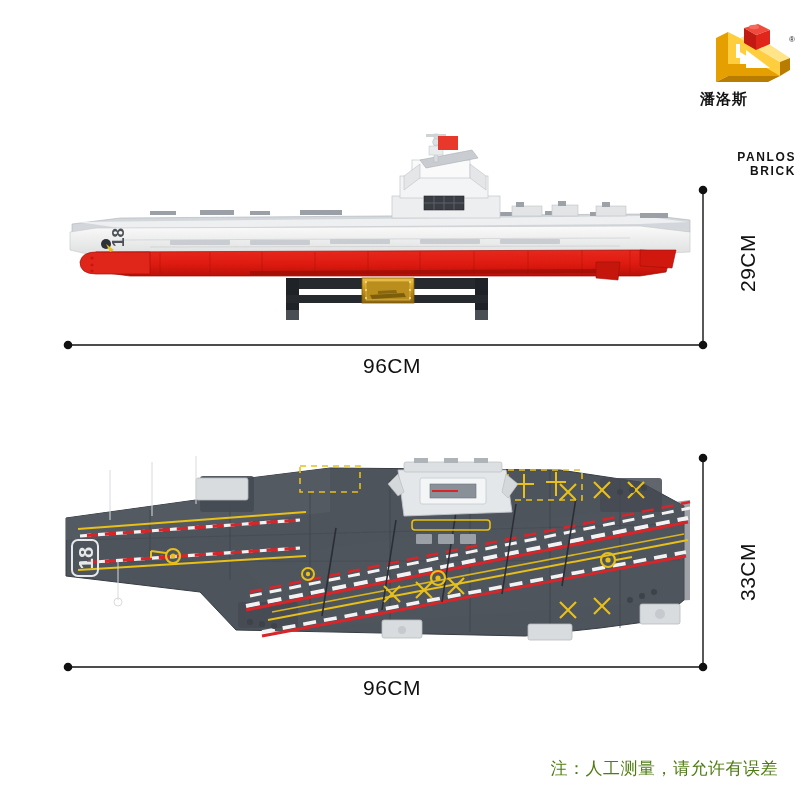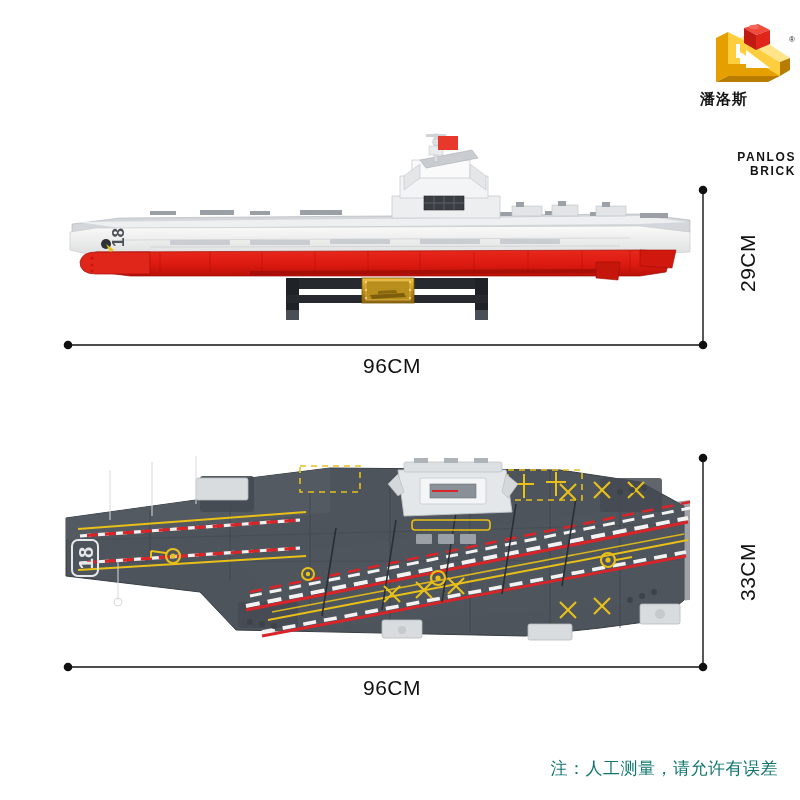--- a/index.html
+++ b/index.html
@@ -66,21 +66,21 @@
   .dim-label.vert {
     transform: rotate(-90deg);
     transform-origin: left top;
   }
 
   
   .note {
     position: absolute;
     right: 22px; bottom: 20px;
     font-size: 17px;
-    color: #0f766e;
+    color: #4d7c0f;
     font-family: "DejaVu Sans", "Liberation Sans", sans-serif;
     letter-spacing: 0.5px;
   }
 
   svg { display: block; }
   .layer { position: absolute; left: 0; top: 0; }
 </style>
 </head>
 <body>
 

